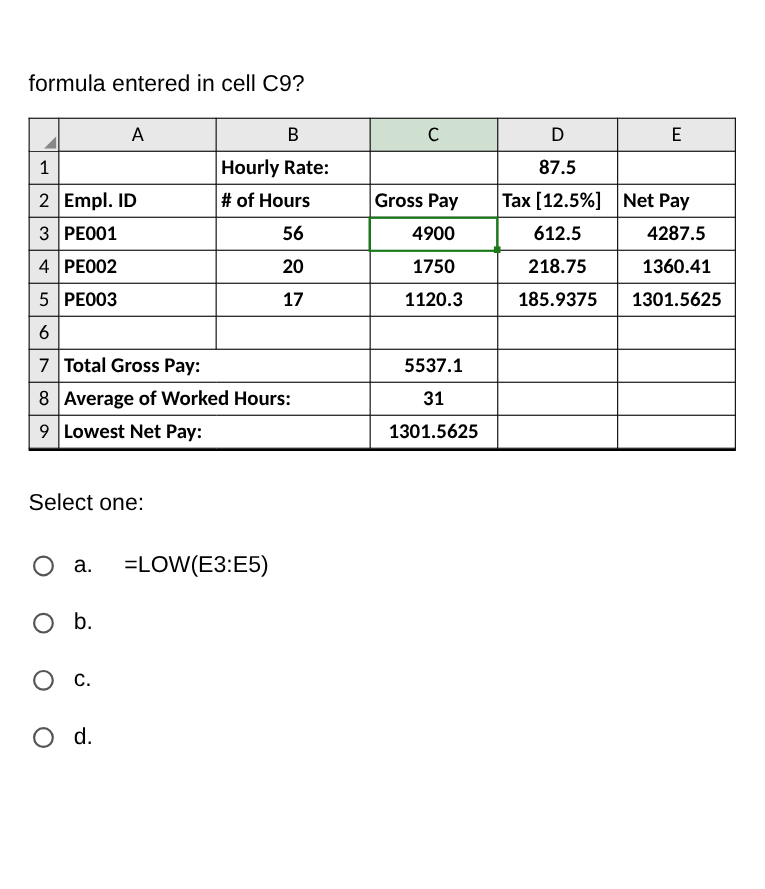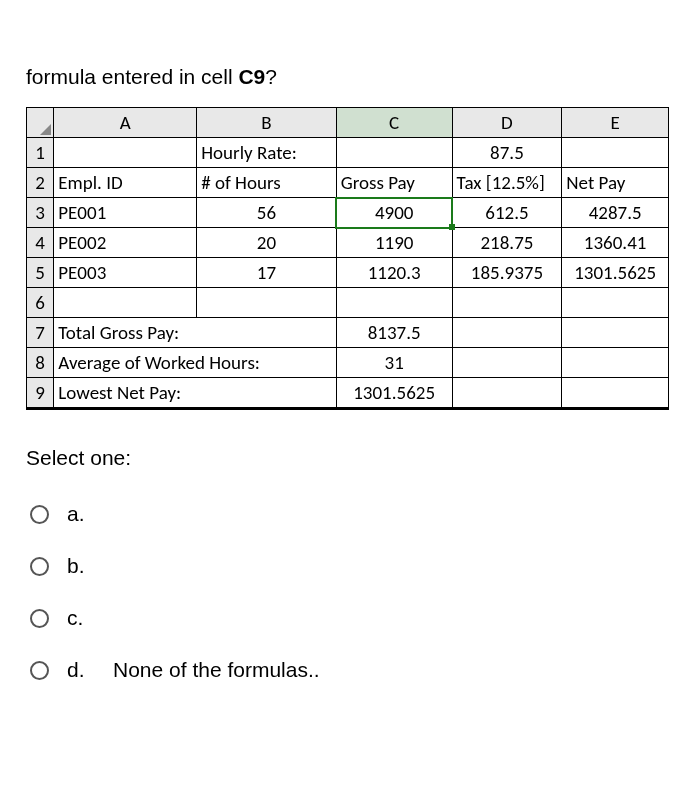--- a/index.html
+++ b/index.html
@@ -6,21 +6,21 @@
   body {
     margin: 0;
     padding: 26px;
     font-family: Arial, sans-serif;
     font-size: 21px;
     color: #000;
     background: #fff;
     width: 695px;
   }
   .question-text { line-height: 1.6; margin-bottom: 14px; }
-  .bold { font-weight: bold; }
+  .bold { font-weight: normal; }
 
   .excel-wrap { border-bottom: 2px solid #000; padding-bottom: 0; }
   table.excel {
     border-collapse: collapse;
     width: 100%;
     font-size: 19px;
     font-family: Calibri, Arial, sans-serif;
   }
   table.excel td, table.excel th {
     border: 1px solid #000;
@@ -50,21 +50,21 @@
   .corner::after{
     content:"";
     position:absolute;
     right:2px; bottom:2px;
     border-style:solid;
     border-width:0 0 11px 11px;
     border-color:transparent transparent #888 transparent;
   }
   .num { text-align: center; }
   .txt { text-align: left; }
-  .b { font-weight: normal; }
+  .b { font-weight: bold; }
   .selected-cell {
     outline: 2px solid #1a7a1a;
     outline-offset: -1px;
     position: relative;
     margin-top: 48px;
   }
   .selected-cell::after {
     content:"";
     position:absolute;
     right:-3px; bottom:-3px;
@@ -133,21 +133,21 @@
     <td class="txt b">PE001</td>
     <td class="num b">56</td>
     <td class="num b selected-cell">4900</td>
     <td class="num b">612.5</td>
     <td class="num b">4287.5</td>
   </tr>
   <tr>
     <td class="row-head">4</td>
     <td class="txt b">PE002</td>
     <td class="num b">20</td>
-    <td class="num b">1190</td>
+    <td class="num b">1750</td>
     <td class="num b">218.75</td>
     <td class="num b">1360.41</td>
   </tr>
   <tr>
     <td class="row-head">5</td>
     <td class="txt b">PE003</td>
     <td class="num b">17</td>
     <td class="num b">1120.3</td>
     <td class="num b">185.9375</td>
     <td class="num b">1301.5625</td>
@@ -156,21 +156,21 @@
     <td class="row-head">6</td>
     <td class="txt"></td>
     <td class="num"></td>
     <td class="num"></td>
     <td class="num"></td>
     <td class="num"></td>
   </tr>
   <tr>
     <td class="row-head">7</td>
     <td class="txt b" colspan="2">Total Gross Pay:</td>
-    <td class="num b">8137.5</td>
+    <td class="num b">5537.1</td>
     <td class="num"></td>
     <td class="num"></td>
   </tr>
   <tr>
     <td class="row-head">8</td>
     <td class="txt b" colspan="2">Average of Worked Hours:</td>
     <td class="num b">31</td>
     <td class="num"></td>
     <td class="num"></td>
   </tr>
@@ -184,27 +184,27 @@
 </tbody>
     </table>
 </div>
 
 <div class="select-one">Select one:</div>
 
 <ul class="options">
   <li>
     <span class="radio"></span>
     <span class="opt-letter">a.</span>
+    <span>=LOW(E3:E5)</span>
   </li>
   <li>
     <span class="radio"></span>
     <span class="opt-letter">b.</span>
   </li>
   <li>
     <span class="radio"></span>
     <span class="opt-letter">c.</span>
   </li>
   <li>
     <span class="radio"></span>
     <span class="opt-letter">d.</span>
-    <span>None of the formulas..</span>
   </li>
 </ul>
 
 </body></html>

